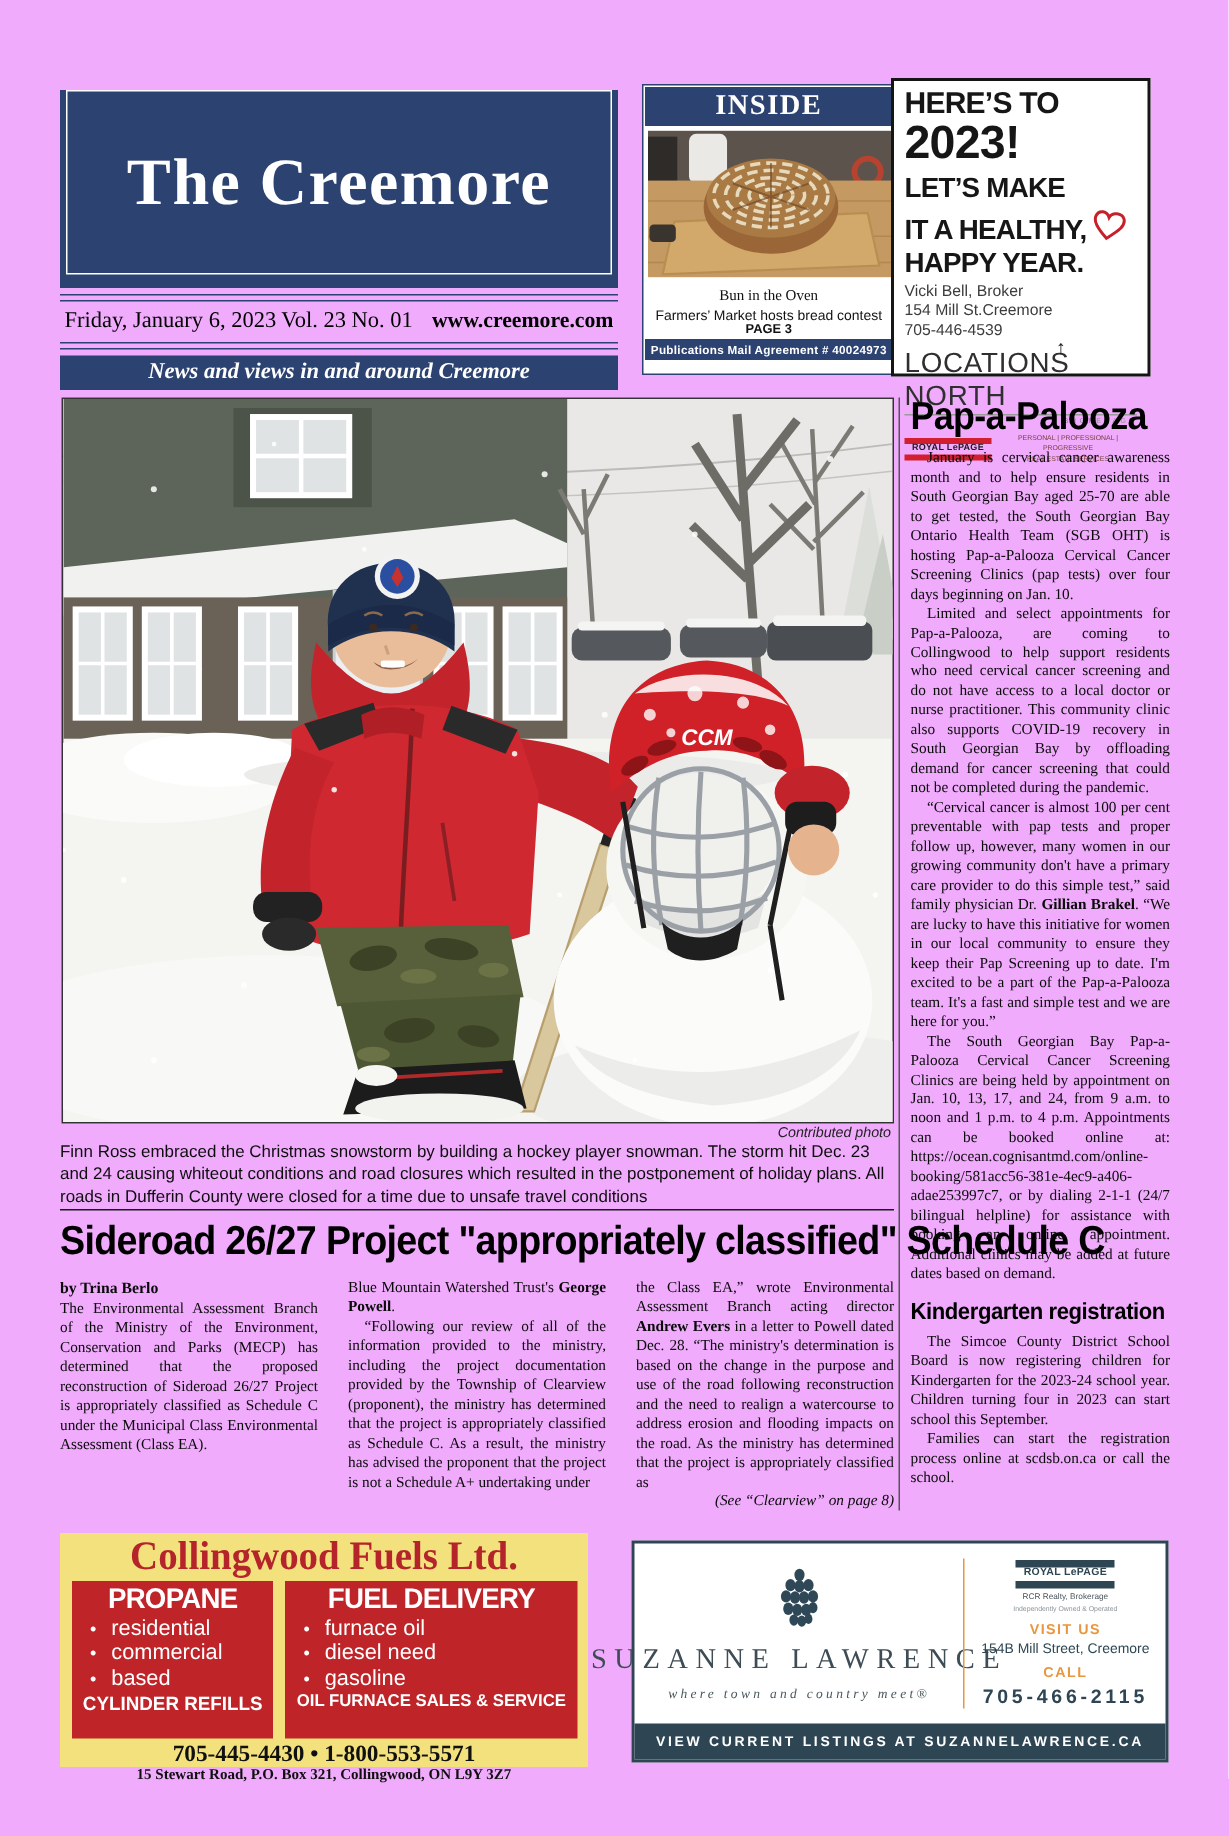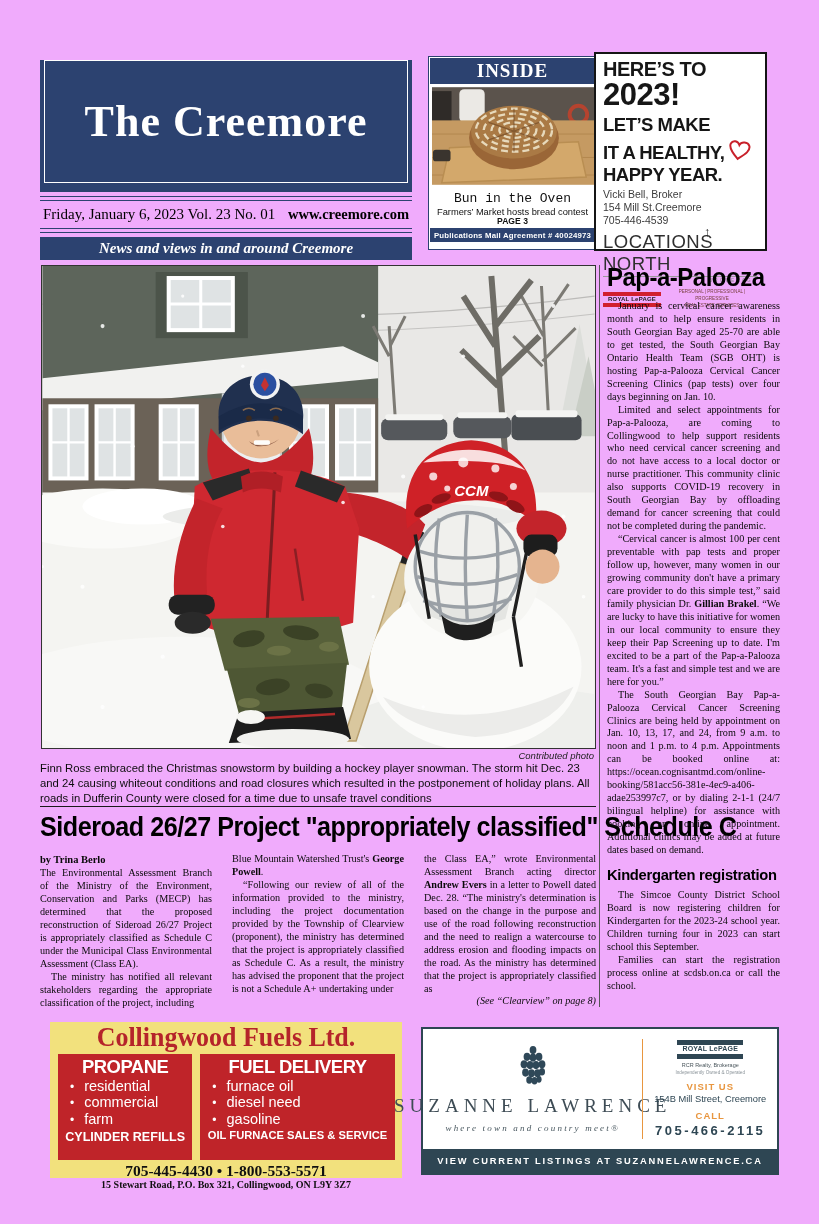--- a/index.html
+++ b/index.html
@@ -18,21 +18,21 @@
             font-family:"Liberation Serif",serif;font-size:15px;padding:1px 3px;color:#000;}
   .date-row .site{font-weight:bold;font-size:14.5px;}
   .tagline-bar{background:#2c4270;height:23px;display:flex;align-items:center;justify-content:center;margin-top:1px;}
   .tagline-bar span{color:#fff;font-family:"Liberation Serif",serif;font-style:italic;font-weight:bold;font-size:15px;}
 
   
   .inside{border:1.5px solid #2c4270;background:#fff;height:194px;box-sizing:border-box;display:flex;flex-direction:column;}
   .inside-head{background:#2c4270;color:#fff;text-align:center;font-family:"Liberation Serif",serif;
                font-weight:bold;font-size:19px;letter-spacing:1px;padding:2px 0;margin:1px;}
   .inside-photo{margin:1px 3px 0 3px;}
-  .inside-title{font-family:Liberation Mono, monospace;font-size:13px;text-align:center;line-height:1.05;margin-top:2px;}
+  .inside-title{font-family:Liberation Serif, serif;font-size:10px;text-align:center;line-height:1.05;margin-top:2px;}
   .inside-sub{font-size:9.3px;text-align:center;line-height:1.1;margin-top:1px;}
   .inside-page{font-size:8.6px;font-weight:bold;text-align:center;line-height:1.1;}
   .inside-mail{background:#2c4270;color:#fff;text-align:center;font-size:7.8px;font-weight:bold;
                letter-spacing:.2px;padding:2.5px 0;margin:2px 1px 1px 1px;}
 
   
   .loc-ad{border:2px solid #151515;background:#fff;height:199px;box-sizing:border-box;padding:5px 7px;color:#161616;}
   .loc-h1{font-weight:bold;font-size:20px;line-height:1.02;letter-spacing:-.5px;}
   .loc-h2{font-weight:bold;font-size:31px;line-height:1.0;letter-spacing:-.5px;}
   .loc-sub{font-weight:bold;font-size:18.5px;line-height:1.04;letter-spacing:-.5px;margin-top:5px;}
@@ -70,21 +70,21 @@
   .vrule{background:#555;width:1px;}
   .rc{width:173px;}
   .rc-headline{font-weight:bold;font-size:26px;letter-spacing:-.5px;white-space:nowrap;
                transform:scaleX(.92);transform-origin:left;margin-bottom:7px;color:#000;}
   .rc p{font-family:"Liberation Serif",serif;font-size:10.2px;line-height:1.27;text-align:justify;
         margin:0;text-indent:11px;color:#0a0a0a;overflow-wrap:anywhere;}
   .rc-subhead{font-weight:bold;font-size:15.5px;letter-spacing:-.3px;transform:scaleX(.95);
               transform-origin:left;margin:9px 0 5px 0;white-space:nowrap;color:#000;}
 
   
-  .cw{background:#f2e17d;height:156px;box-sizing:border-box;padding:1px 8px;text-align:center;margin-left:10px;}
+  .cw{background:#f2e17d;height:156px;box-sizing:border-box;padding:1px 8px;text-align:center;}
   .cw-title{font-family:"Liberation Serif",serif;font-weight:bold;font-size:27px;color:#b5242a;
             transform:scaleX(.96);transform-origin:center;white-space:nowrap;line-height:1.1;}
   .cw-boxes{display:flex;gap:8px;margin-top:1px;}
   .cw-box{flex:1;background:#bf2429;color:#fff;padding:3px 6px 16px 6px;}
   .cw-box .hd{font-weight:bold;font-size:19px;letter-spacing:-.5px;line-height:1.05;white-space:nowrap;
               transform:scaleX(.97);transform-origin:center;}
   .cw-box ul{list-style:none;margin:1px 0 0 0;padding:0;text-align:left;}
   .cw-box li{font-size:14.5px;line-height:1.14;padding-left:6px;}
   .cw-box li::before{content:"•";margin-right:10px;font-size:12px;}
   .cw-box .ft{font-weight:bold;font-size:12.8px;white-space:nowrap;transform:scaleX(.98);transform-origin:center;margin-top:1px;}
@@ -364,21 +364,20 @@
   </div>
   <div class="abs photo-credit" style="left:41px;top:750px;width:553px;">Contributed photo</div>
   <div class="abs photo-caption" style="left:40px;top:761px;width:556px;">Finn Ross embraced the Christmas snowstorm by building a hockey player snowman. The storm hit Dec. 23 and 24 causing whiteout conditions and road closures which resulted in the postponement of holiday plans. All roads in Dufferin County were closed for a time due to unsafe travel conditions</div>
   <div class="abs hrule" style="left:40px;top:806px;width:556px;"></div>
 
   <div class="abs headline" style="left:40px;top:812px;width:600px;">Sideroad 26/27 Project "appropriately classified" Schedule C</div>
   <div class="abs cols" style="left:40px;top:853px;width:556px;">
     <div class="col">
       <div class="byline">by Trina Berlo</div>
       <p>The Environmental Assessment Branch of the Ministry of the Environment, Conservation and Parks (MECP) has determined that the proposed reconstruction of Sideroad 26/27 Project is appropriately classified as Schedule C under the Municipal Class Environmental Assessment (Class EA).</p>
-      <p class="ind">The ministry has notified all relevant stakeholders regarding the appropriate classification of the project, including</p>
     </div>
     <div class="col">
       <p><span>Blue Mountain Watershed Trust's </span><span class="bold-name">George Powell</span><span>.</span></p>
       <p class="ind">“Following our review of all of the information provided to the ministry, including the project documentation provided by the Township of Clearview (proponent), the ministry has determined that the project is appropriately classified as Schedule C. As a result, the ministry has advised the proponent that the project is not a Schedule A+ undertaking under</p>
     </div>
     <div class="col">
       <p><span>the Class EA,” wrote Environmental Assessment Branch acting director </span><span class="bold-name">Andrew Evers</span><span> in a letter to Powell dated Dec. 28. “The ministry's determination is based on the change in the purpose and use of the road following reconstruction and the need to realign a watercourse to address erosion and flooding impacts on the road. As the ministry has determined that the project is appropriately classified as</span></p>
       <div class="continued">(See “Clearview” on page 8)</div>
     </div>
   </div>
@@ -396,21 +395,21 @@
   </div>
 
   <div class="abs cw" style="left:40px;top:1022px;width:352px;">
     <div class="cw-title">Collingwood Fuels Ltd.</div>
     <div class="cw-boxes">
       <div class="cw-box">
         <div class="hd">PROPANE</div>
         <ul>
           <li>residential</li>
           <li>commercial</li>
-          <li>farm</li>
+          <li>based</li>
         </ul>
         <div class="ft">CYLINDER REFILLS</div>
       </div>
       <div class="cw-box fuel">
         <div class="hd">FUEL DELIVERY</div>
         <ul>
           <li>furnace oil</li>
           <li>diesel need</li>
           <li>gasoline</li>
         </ul>

